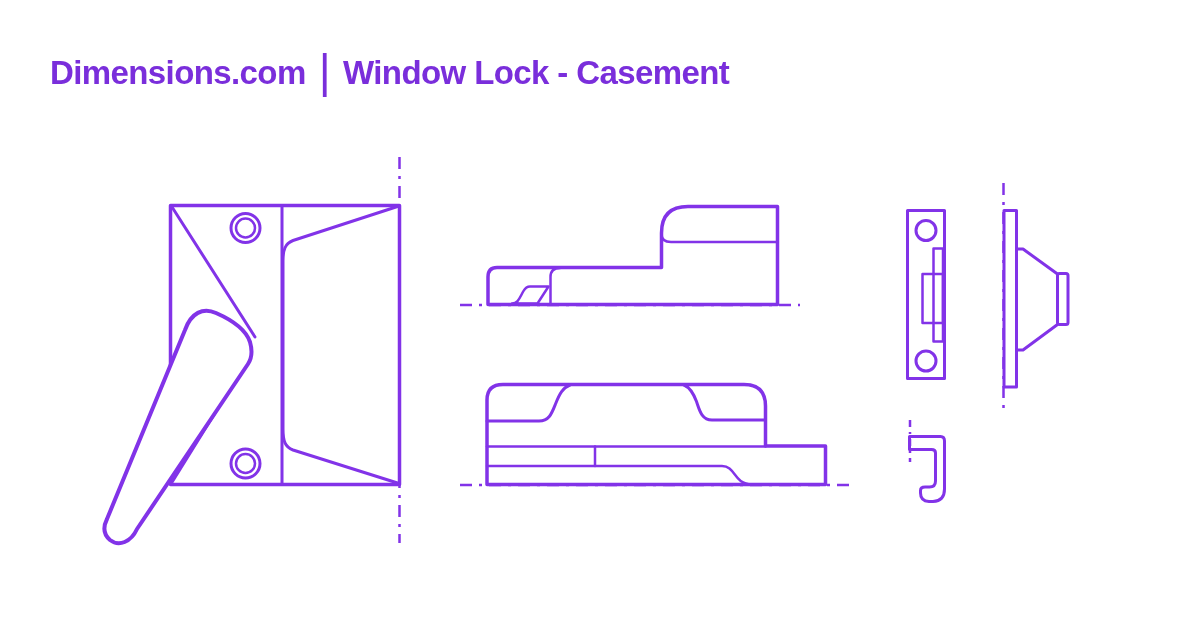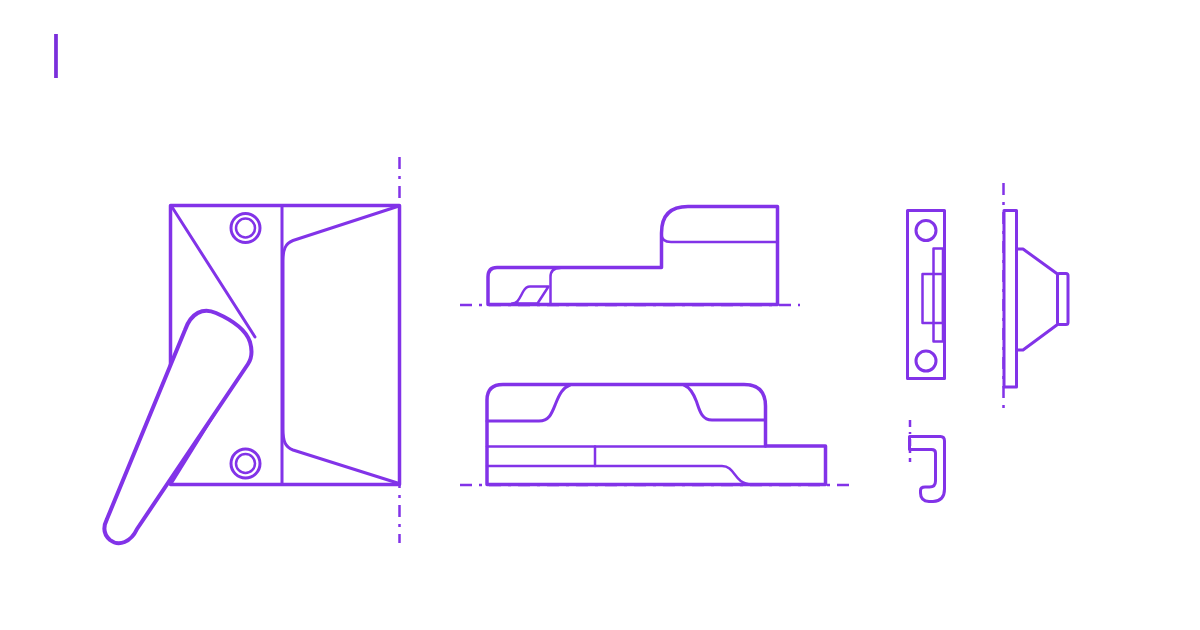--- a/index.html
+++ b/index.html
@@ -67,21 +67,23 @@
   .dash-sm { stroke-dasharray: 7 5 2 5; }
   .whitefill { fill: var(--background); }
 </style>
 </head>
 <body>
 
 <div class="canvas">
 
   <header class="masthead">
     <h1 class="title-line">
+      <span>Dimensions.com</span>
       <span class="title-sep">|</span>
+      <span>Window Lock - Casement</span>
     </h1>
   </header>
 
   <svg class="drawings" viewBox="0 0 1200 630" aria-hidden="true">
 
     <g>
       <path class="dash" d="M399.5 157 V543"></path>
       <rect class="ln thick" x="170.5" y="205.5" width="229" height="279"></rect>
       <path class="ln" d="M282 205.5 V484.5"></path>
       <path class="ln" d="M172 207 L255 337"></path>

